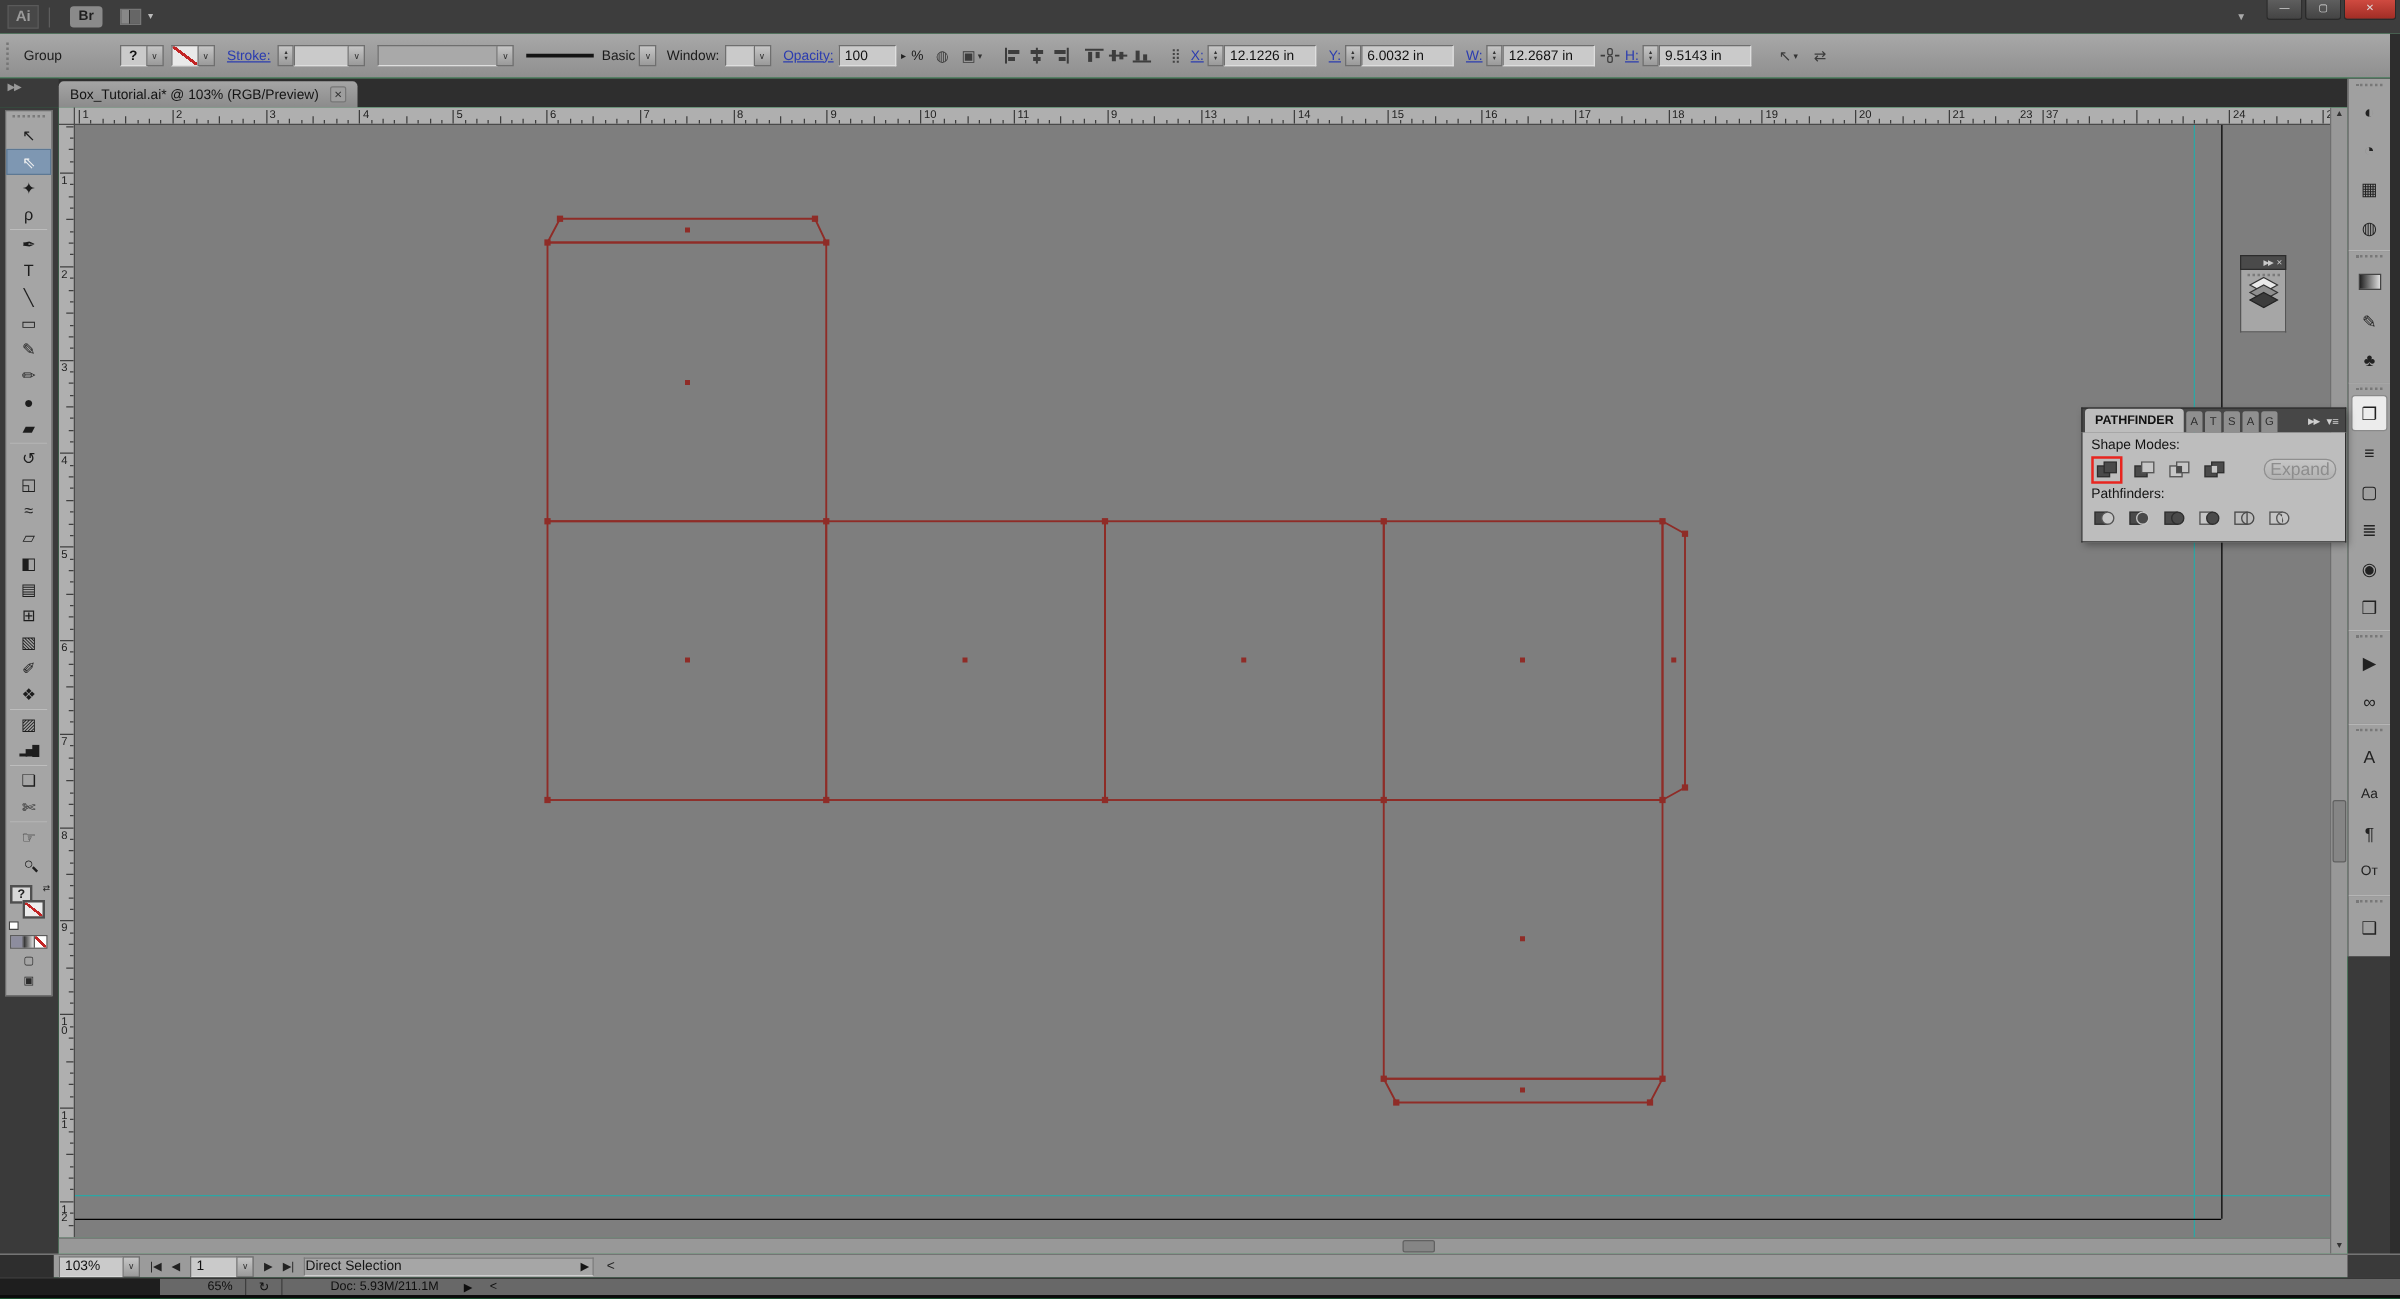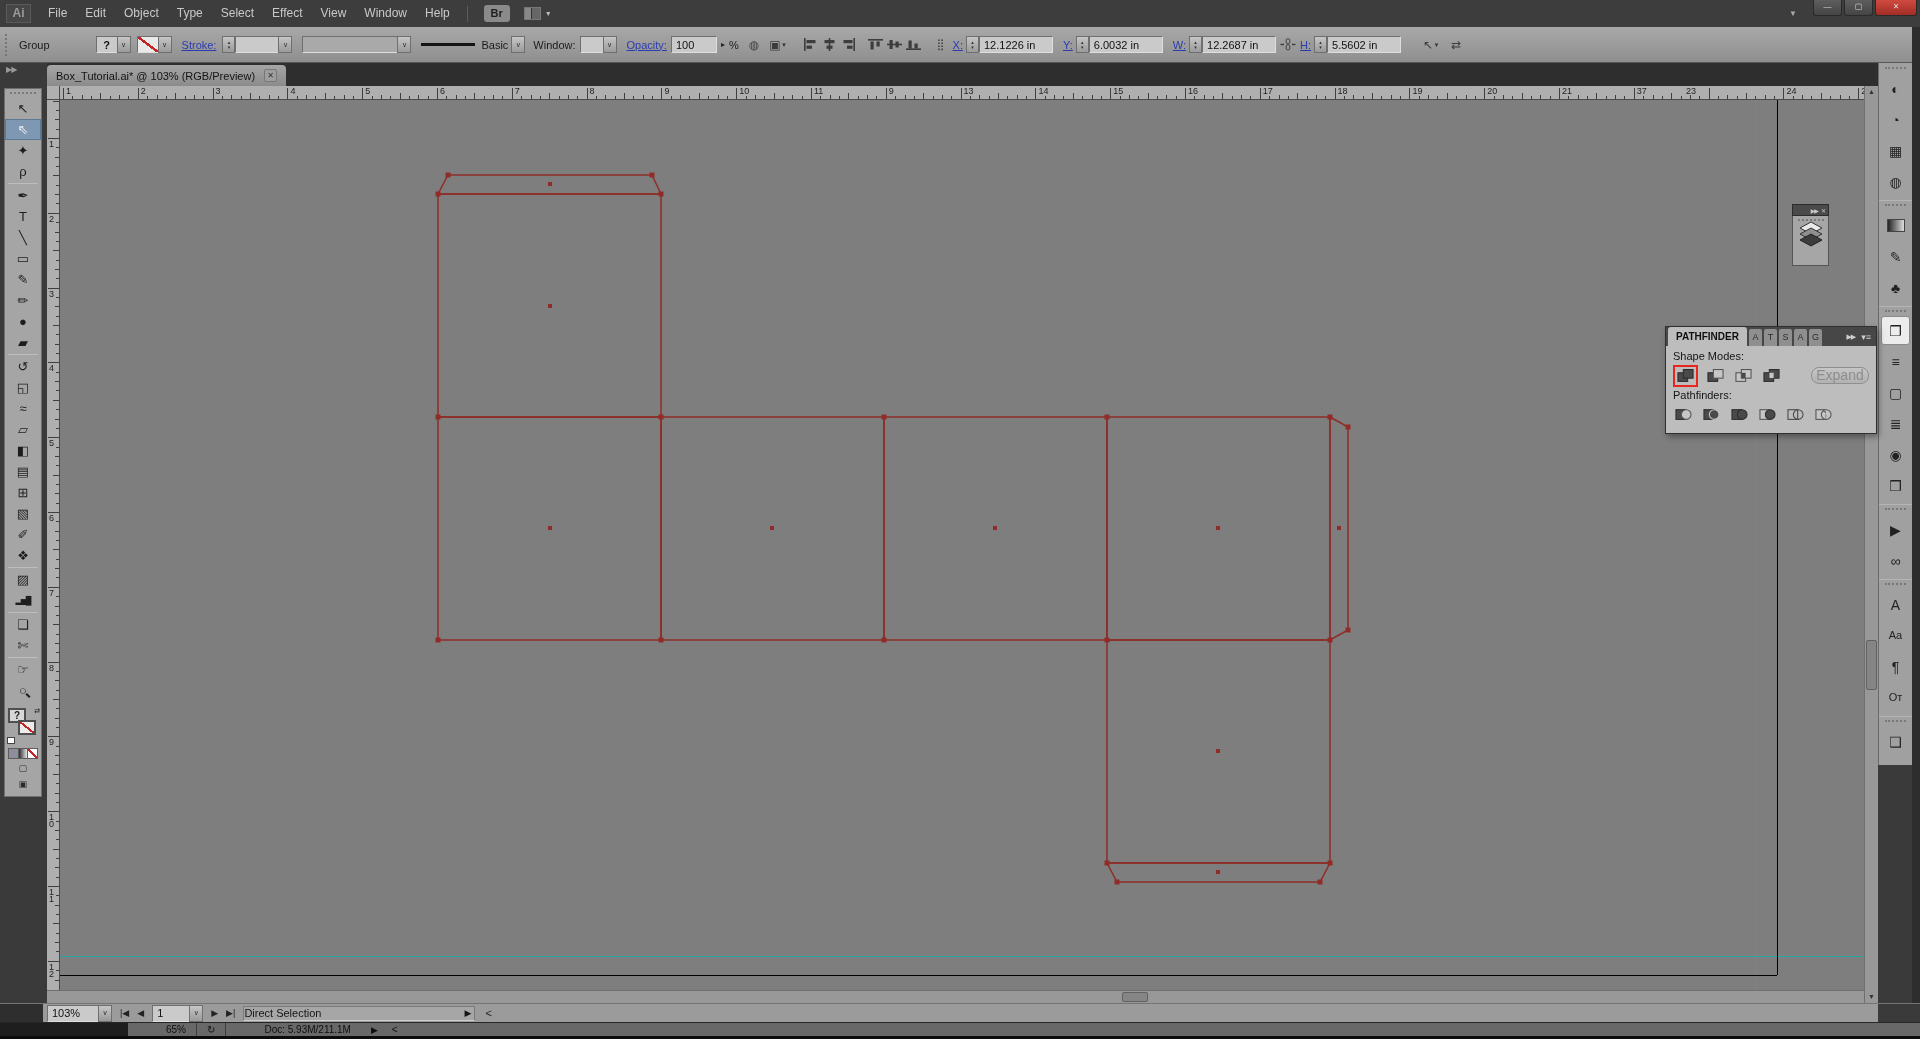--- a/index.html
+++ b/index.html
@@ -146,31 +146,20 @@
 
   .zfield { margin-left:4px; }
 </style>
 </head>
 <body>
 
 <div id="app">
 
   <div id="titlebar">
     <div id="logo">Ai</div>
-    <div id="menus">
-        <span class="menu-item">File</span>
-        <span class="menu-item">Edit</span>
-        <span class="menu-item">Object</span>
-        <span class="menu-item">Type</span>
-        <span class="menu-item">Select</span>
-        <span class="menu-item">Effect</span>
-        <span class="menu-item">View</span>
-        <span class="menu-item">Window</span>
-        <span class="menu-item">Help</span>
-      </div>
     <span class="menu-sep"></span>
     <div id="br-btn">Br</div>
     <div id="ws-icon">
       <span class="wsbox"></span>
       <span class="caret">▼</span>
     </div>
     <div class="tb-spacer"></div>
     <span id="tb-caret">▼</span>
     <div class="winbtn">—</div>
     <div class="winbtn">▢</div>
@@ -263,21 +252,21 @@
         <rect x="6.2" y="0.8" width="3.6" height="5" rx="1.5" fill="none" stroke="#3c3c3c"></rect>
         <rect x="6.2" y="6.8" width="3.6" height="5" rx="1.5" fill="none" stroke="#3c3c3c"></rect>
         <rect x="0.5" y="5.8" width="3.5" height="1.4" fill="#3c3c3c"></rect>
         <rect x="12" y="5.8" width="3.5" height="1.4" fill="#3c3c3c"></rect>
       </svg>
     <span class="bluelbl" style="margin-left:4px">H:</span>
     <span class="stepper" style="margin-left:3px">
         <span>▴</span>
         <span>▾</span>
       </span>
-    <span class="fld numfld">5.5602 in</span>
+    <span class="fld numfld">9.5143 in</span>
     <span class="cicon" style="margin-left:22px">↖</span>
     <span class="dd" style="border:none;background:none;width:9px">▾</span>
     <span class="cicon">⇄</span>
   </div>
 
   <div id="tabbar">
     <div id="tab-left">▶▶</div>
     <div id="doctab">
       <span>Box_Tutorial.ai* @ 103% (RGB/Preview)</span>
       <span class="tabclose">✕</span>
@@ -494,21 +483,21 @@
       <span class="rnum" style="left: 903.6px;">13</span>
       <span class="rnum" style="left: 978.4px;">14</span>
       <span class="rnum" style="left: 1053.2px;">15</span>
       <span class="rnum" style="left: 1128px;">16</span>
       <span class="rnum" style="left: 1202.8px;">17</span>
       <span class="rnum" style="left: 1277.6px;">18</span>
       <span class="rnum" style="left: 1352.4px;">19</span>
       <span class="rnum" style="left: 1427.2px;">20</span>
       <span class="rnum" style="left: 1502px;">21</span>
       <span class="rnum" style="left: 1576.8px;">37</span>
-      <span class="rnum" style="left: 1626px;">23</span>
+      <span class="rnum" style="left: 1556px;">23</span>
       <span class="rnum" style="left: 1726.4px;">24</span>
       <span class="rnum" style="left: 1801.2px;">25</span>
     </div>
   <div id="ruler-v">
       <div class="vtick" style="top: 0.6px; width: 6px;"></div>
       <div class="vtick" style="top: 9.95px; width: 3px;"></div>
       <div class="vtick" style="top: 19.3px; width: 4px;"></div>
       <div class="vtick" style="top: 28.65px; width: 3px;"></div>
       <div class="vtick" style="top: 38px; width: 11px;"></div>
       <div class="vtick" style="top: 47.35px; width: 3px;"></div>

